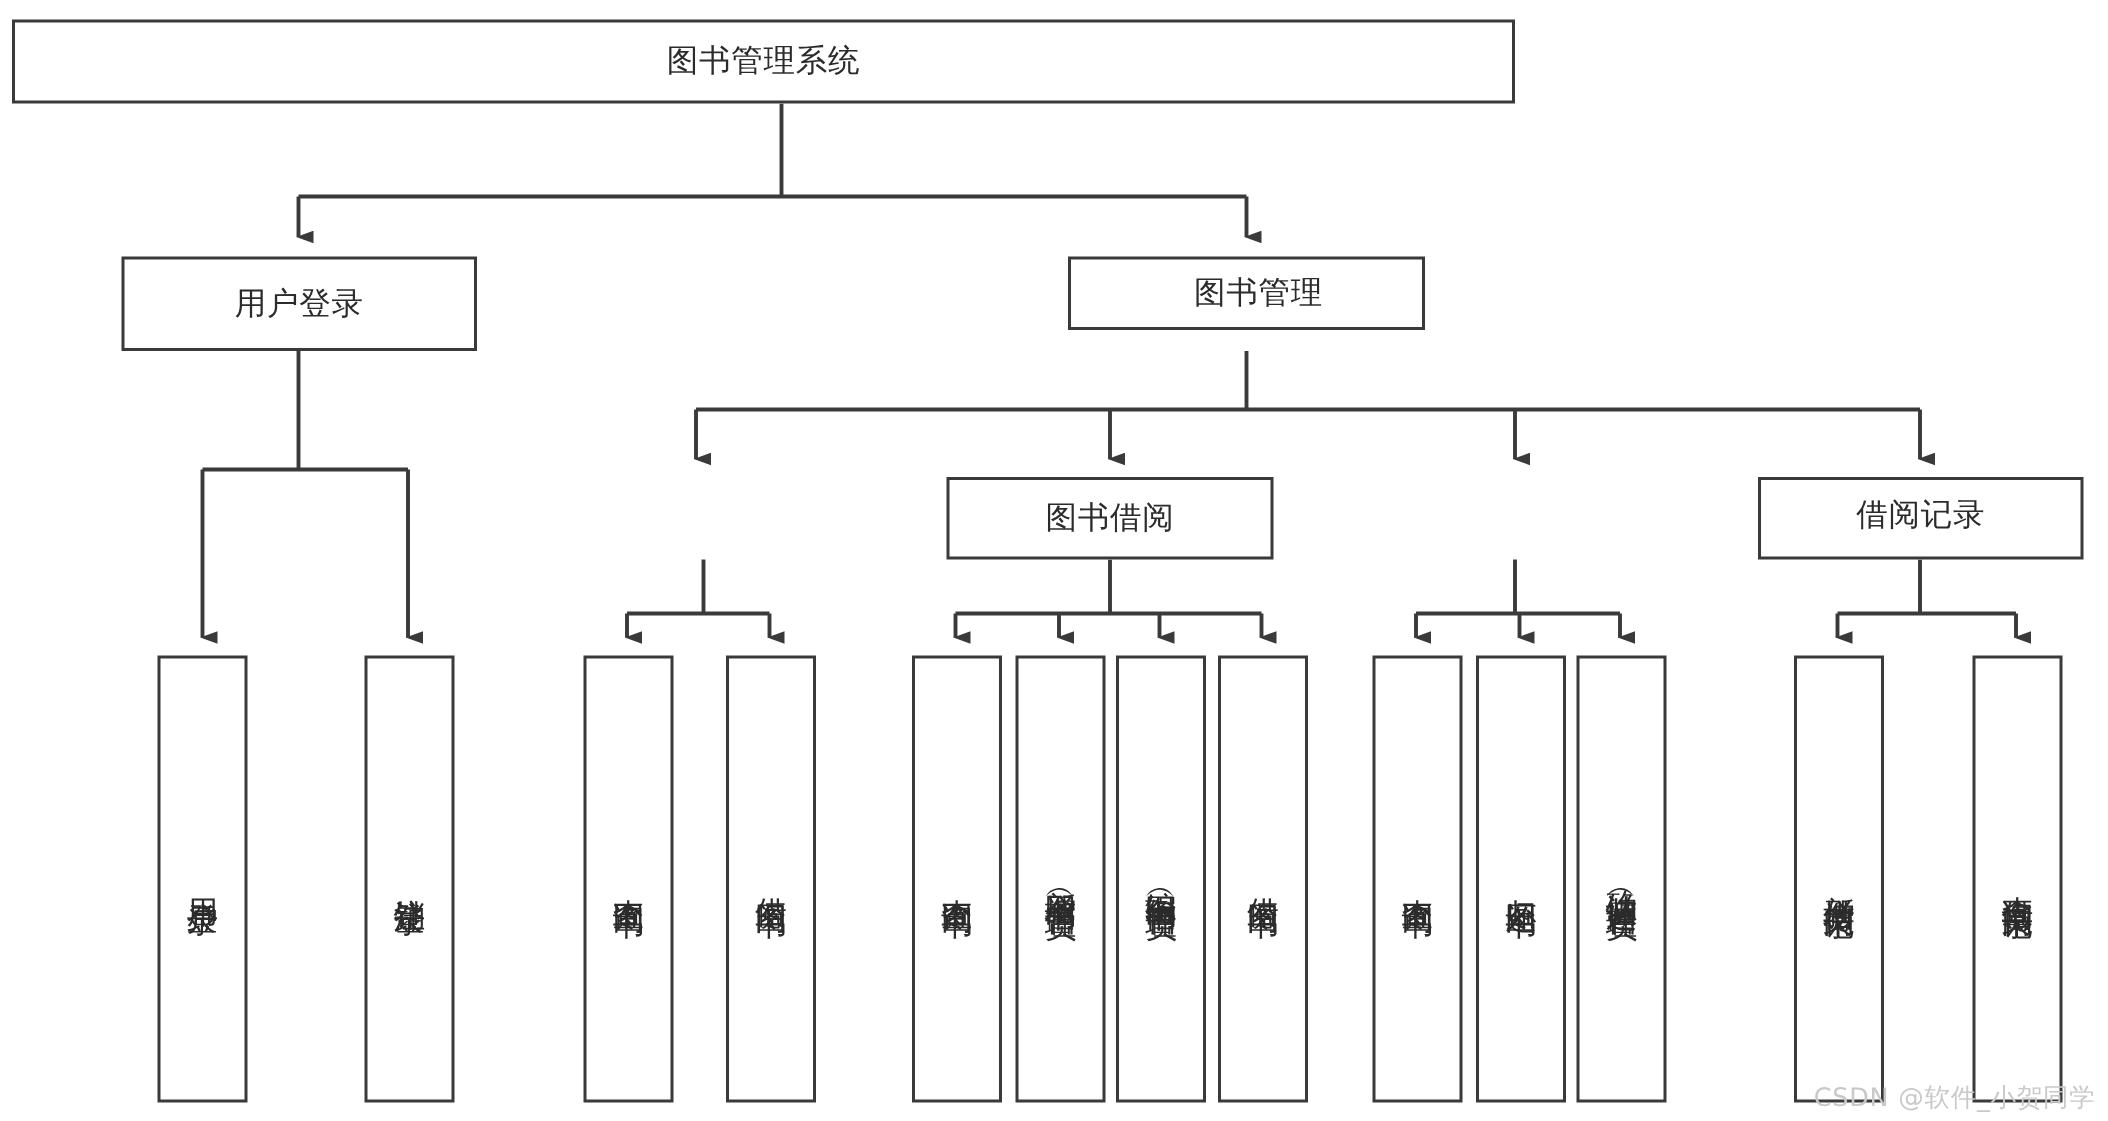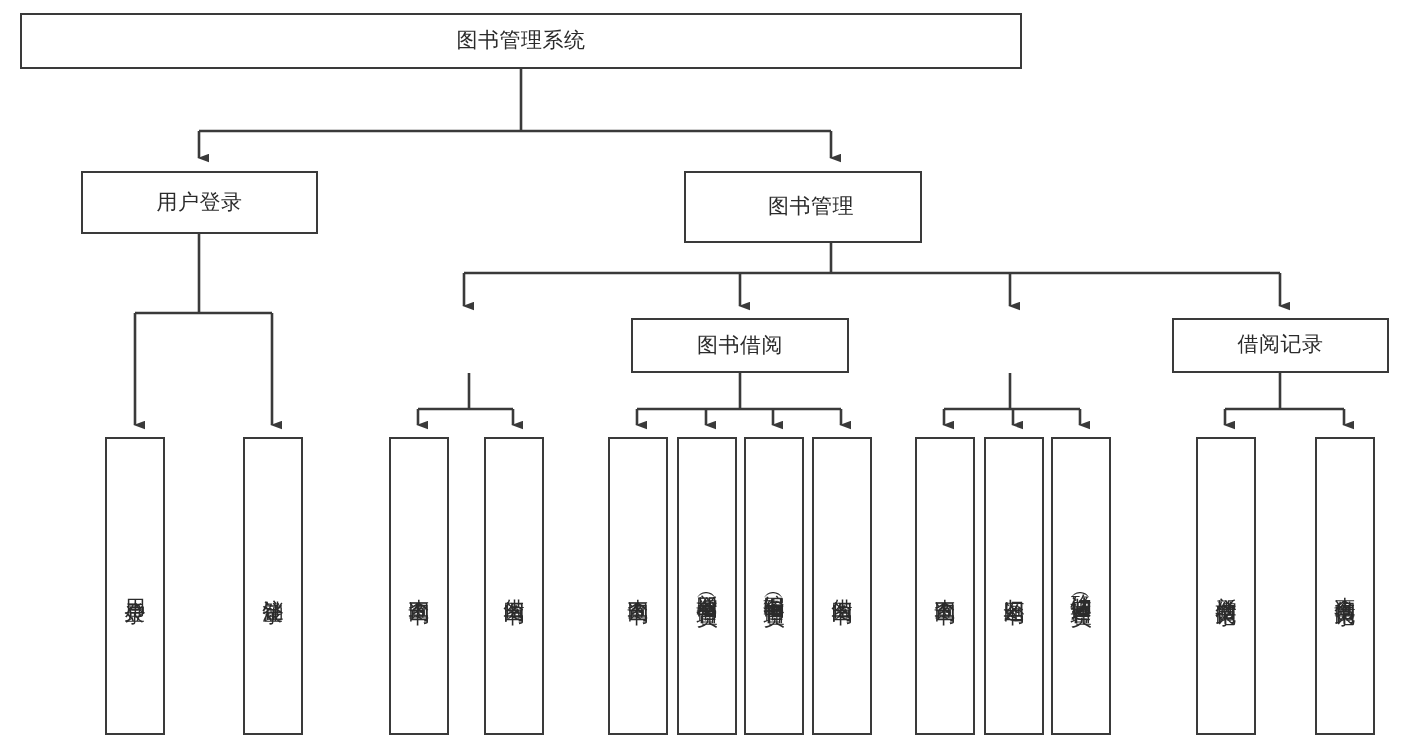--- a/index.html
+++ b/index.html
@@ -66,29 +66,29 @@
       <path d="M1013,409 L1013,425" marker-end="url(#arrow)"></path>
       <path d="M1080,409 L1080,425" marker-end="url(#arrow)"></path>
 
       <path d="M1280,373 L1280,409"></path>
       <path d="M1225,409 L1344,409"></path>
       <path d="M1225,409 L1225,425" marker-end="url(#arrow)"></path>
       <path d="M1344,409 L1344,425" marker-end="url(#arrow)"></path>
     </g>
   </svg>
 
-  <div class="node horiz" style="left:20px;top:13px;width:1002px;height:56px;">
+  <div class="node horiz" style="left:8px;top:13px;width:1002px;height:56px;">
     <span class="lbl">图书管理系统</span>
   </div>
 
   <div class="node horiz" style="left:81px;top:171px;width:237px;height:63px;">
     <span class="lbl">用户登录</span>
   </div>
 
-  <div class="node horiz" style="left:684px;top:171px;width:238px;height:72px;padding-left:16px;">
+  <div class="node horiz" style="left:712px;top:171px;width:238px;height:49px;padding-left:16px;">
     <span class="lbl">图书管理</span>
   </div>
 
 
   <div class="node horiz" style="left:631px;top:318px;width:218px;height:55px;">
     <span class="lbl">图书借阅</span>
   </div>
 
 
   <div class="node horiz" style="left:1172px;top:318px;width:217px;height:55px;font-family:Liberation Mono, monospace;">
@@ -132,13 +132,14 @@
     <span class="lbl">确认归还（管理员）</span>
   </div>
 
   <div class="node vert" style="left:1196px;top:437px;width:60px;height:298px;">
     <span class="lbl">新增借阅记录</span>
   </div>
   <div class="node vert" style="left:1315px;top:437px;width:60px;height:298px;">
     <span class="lbl">查询借阅记录</span>
   </div>
 
+  <div id="watermark">CSDN @软件_小贺同学</div>
 </div>
 
 </body></html>

